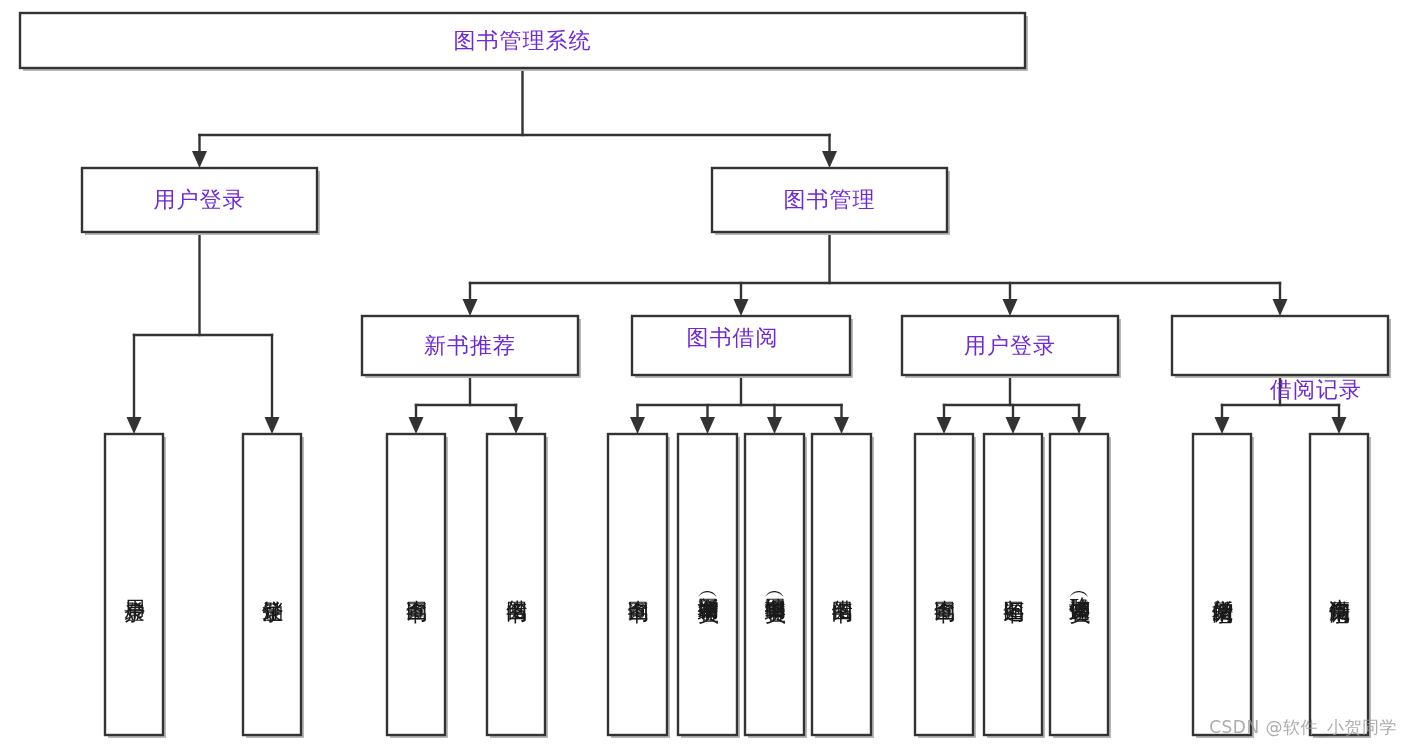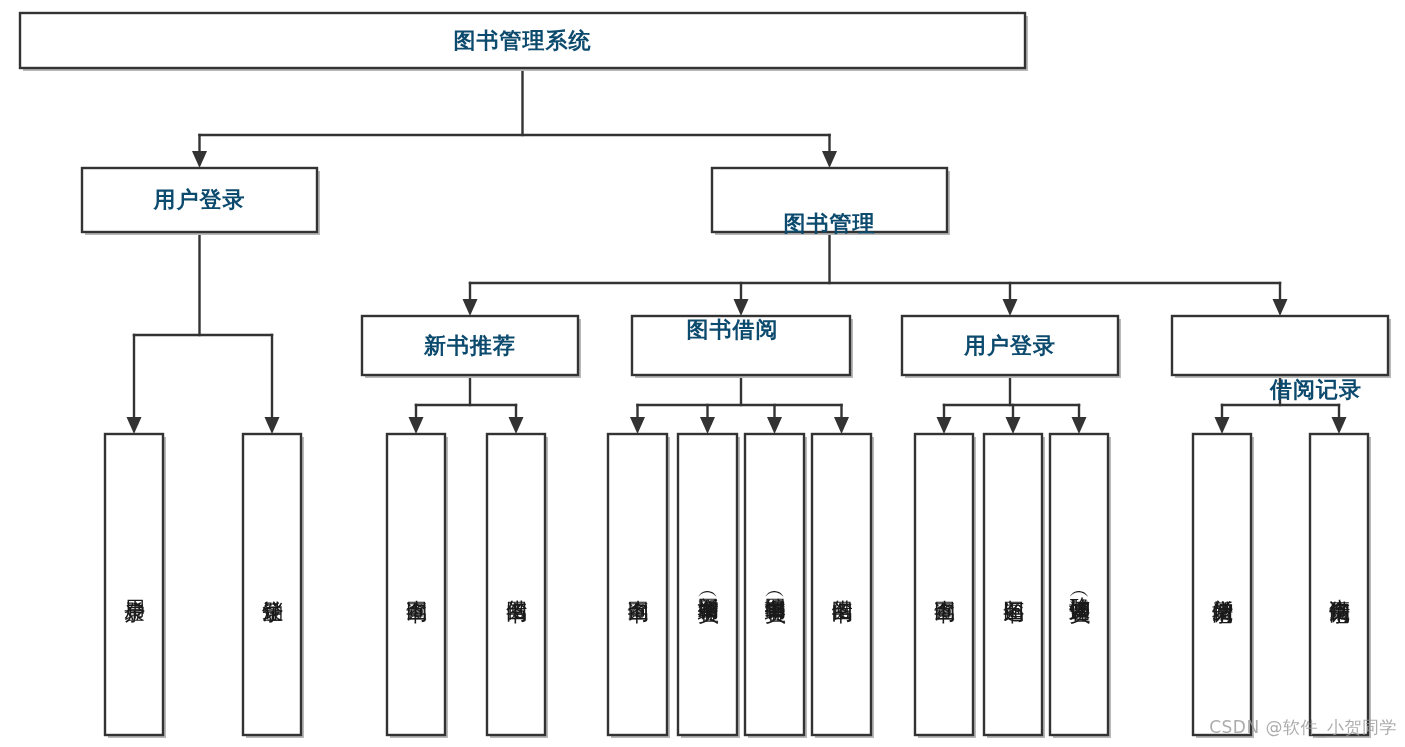--- a/index.html
+++ b/index.html
@@ -59,26 +59,25 @@
     pointer-events: none;
     white-space: nowrap;
     font-family: "DejaVu Sans", "Liberation Sans", sans-serif;
   }
   .hlabel-wrap {
     position: absolute;
     display: flex;
     align-items: center;
     justify-content: center;
     font-size: 22px;
-    color: #0c4a6e;
+    color: #6d28d9;
     letter-spacing: 1px;
     pointer-events: none;
     white-space: nowrap;
     font-family: "DejaVu Sans", "Liberation Sans", sans-serif;
-    font-weight: bold;
   }
   #watermark {
     position: absolute;
     right: 8px;
     bottom: 8px;
     font-size: 17px;
     color: #9a9a9a;
     opacity: 0.82;
     letter-spacing: 0.5px;
     font-family: "DejaVu Sans", "Liberation Sans", sans-serif;
@@ -186,23 +185,23 @@
         <rect x="1196" y="437" width="58" height="301" class="node-shadow"></rect>
         <rect x="1193" y="434" width="58" height="301" class="node-box"></rect>
         <rect x="1313" y="437" width="58" height="301" class="node-shadow"></rect>
         <rect x="1310" y="434" width="58" height="301" class="node-box"></rect>
       </g>
   </svg>
 
   <div id="labels-layer">
       <div class="hlabel-wrap" style="left: 20px; top: 13px; width: 1005px; height: 55px;">图书管理系统</div>
       <div class="hlabel-wrap" style="left: 82px; top: 168px; width: 235px; height: 64px;">用户登录</div>
-      <div class="hlabel-wrap" style="left: 712px; top: 168px; width: 235px; height: 64px; margin-top: 24px;">图书管理</div>
+      <div class="hlabel-wrap" style="left: 712px; top: 168px; width: 235px; height: 64px;">图书管理</div>
       <div class="hlabel-wrap" style="left: 362px; top: 316px; width: 216px; height: 59px;">新书推荐</div>
-      <div class="hlabel-wrap" style="left: 632px; top: 300px; width: 201px; height: 59px;">图书借阅</div>
+      <div class="hlabel-wrap" style="left: 632px; top: 308px; width: 201px; height: 59px;">图书借阅</div>
       <div class="hlabel-wrap" style="left: 902px; top: 316px; width: 216px; height: 59px;">用户登录</div>
       <div class="hlabel-wrap" style="left: 1208px; top: 316px; width: 216px; height: 52px; margin-top: 48px;">借阅记录</div>
       <div class="vlabel-wrap" style="left: 105px; top: 434px; width: 58px; height: 301px;">用户登录</div>
       <div class="vlabel-wrap" style="left: 243px; top: 434px; width: 58px; height: 301px;">注销登录</div>
       <div class="vlabel-wrap" style="left: 387px; top: 434px; width: 58px; height: 301px;">查询图书</div>
       <div class="vlabel-wrap" style="left: 487px; top: 434px; width: 58px; height: 301px;">借阅图书</div>
       <div class="vlabel-wrap" style="left: 608px; top: 434px; width: 59px; height: 301px;">查询图书</div>
       <div class="vlabel-wrap" style="left: 678px; top: 434px; width: 59px; height: 301px;">新增图书（管理员）</div>
       <div class="vlabel-wrap" style="left: 745px; top: 434px; width: 59px; height: 301px;">编辑图书（管理员）</div>
       <div class="vlabel-wrap" style="left: 812px; top: 434px; width: 59px; height: 301px;">借阅图书</div>

